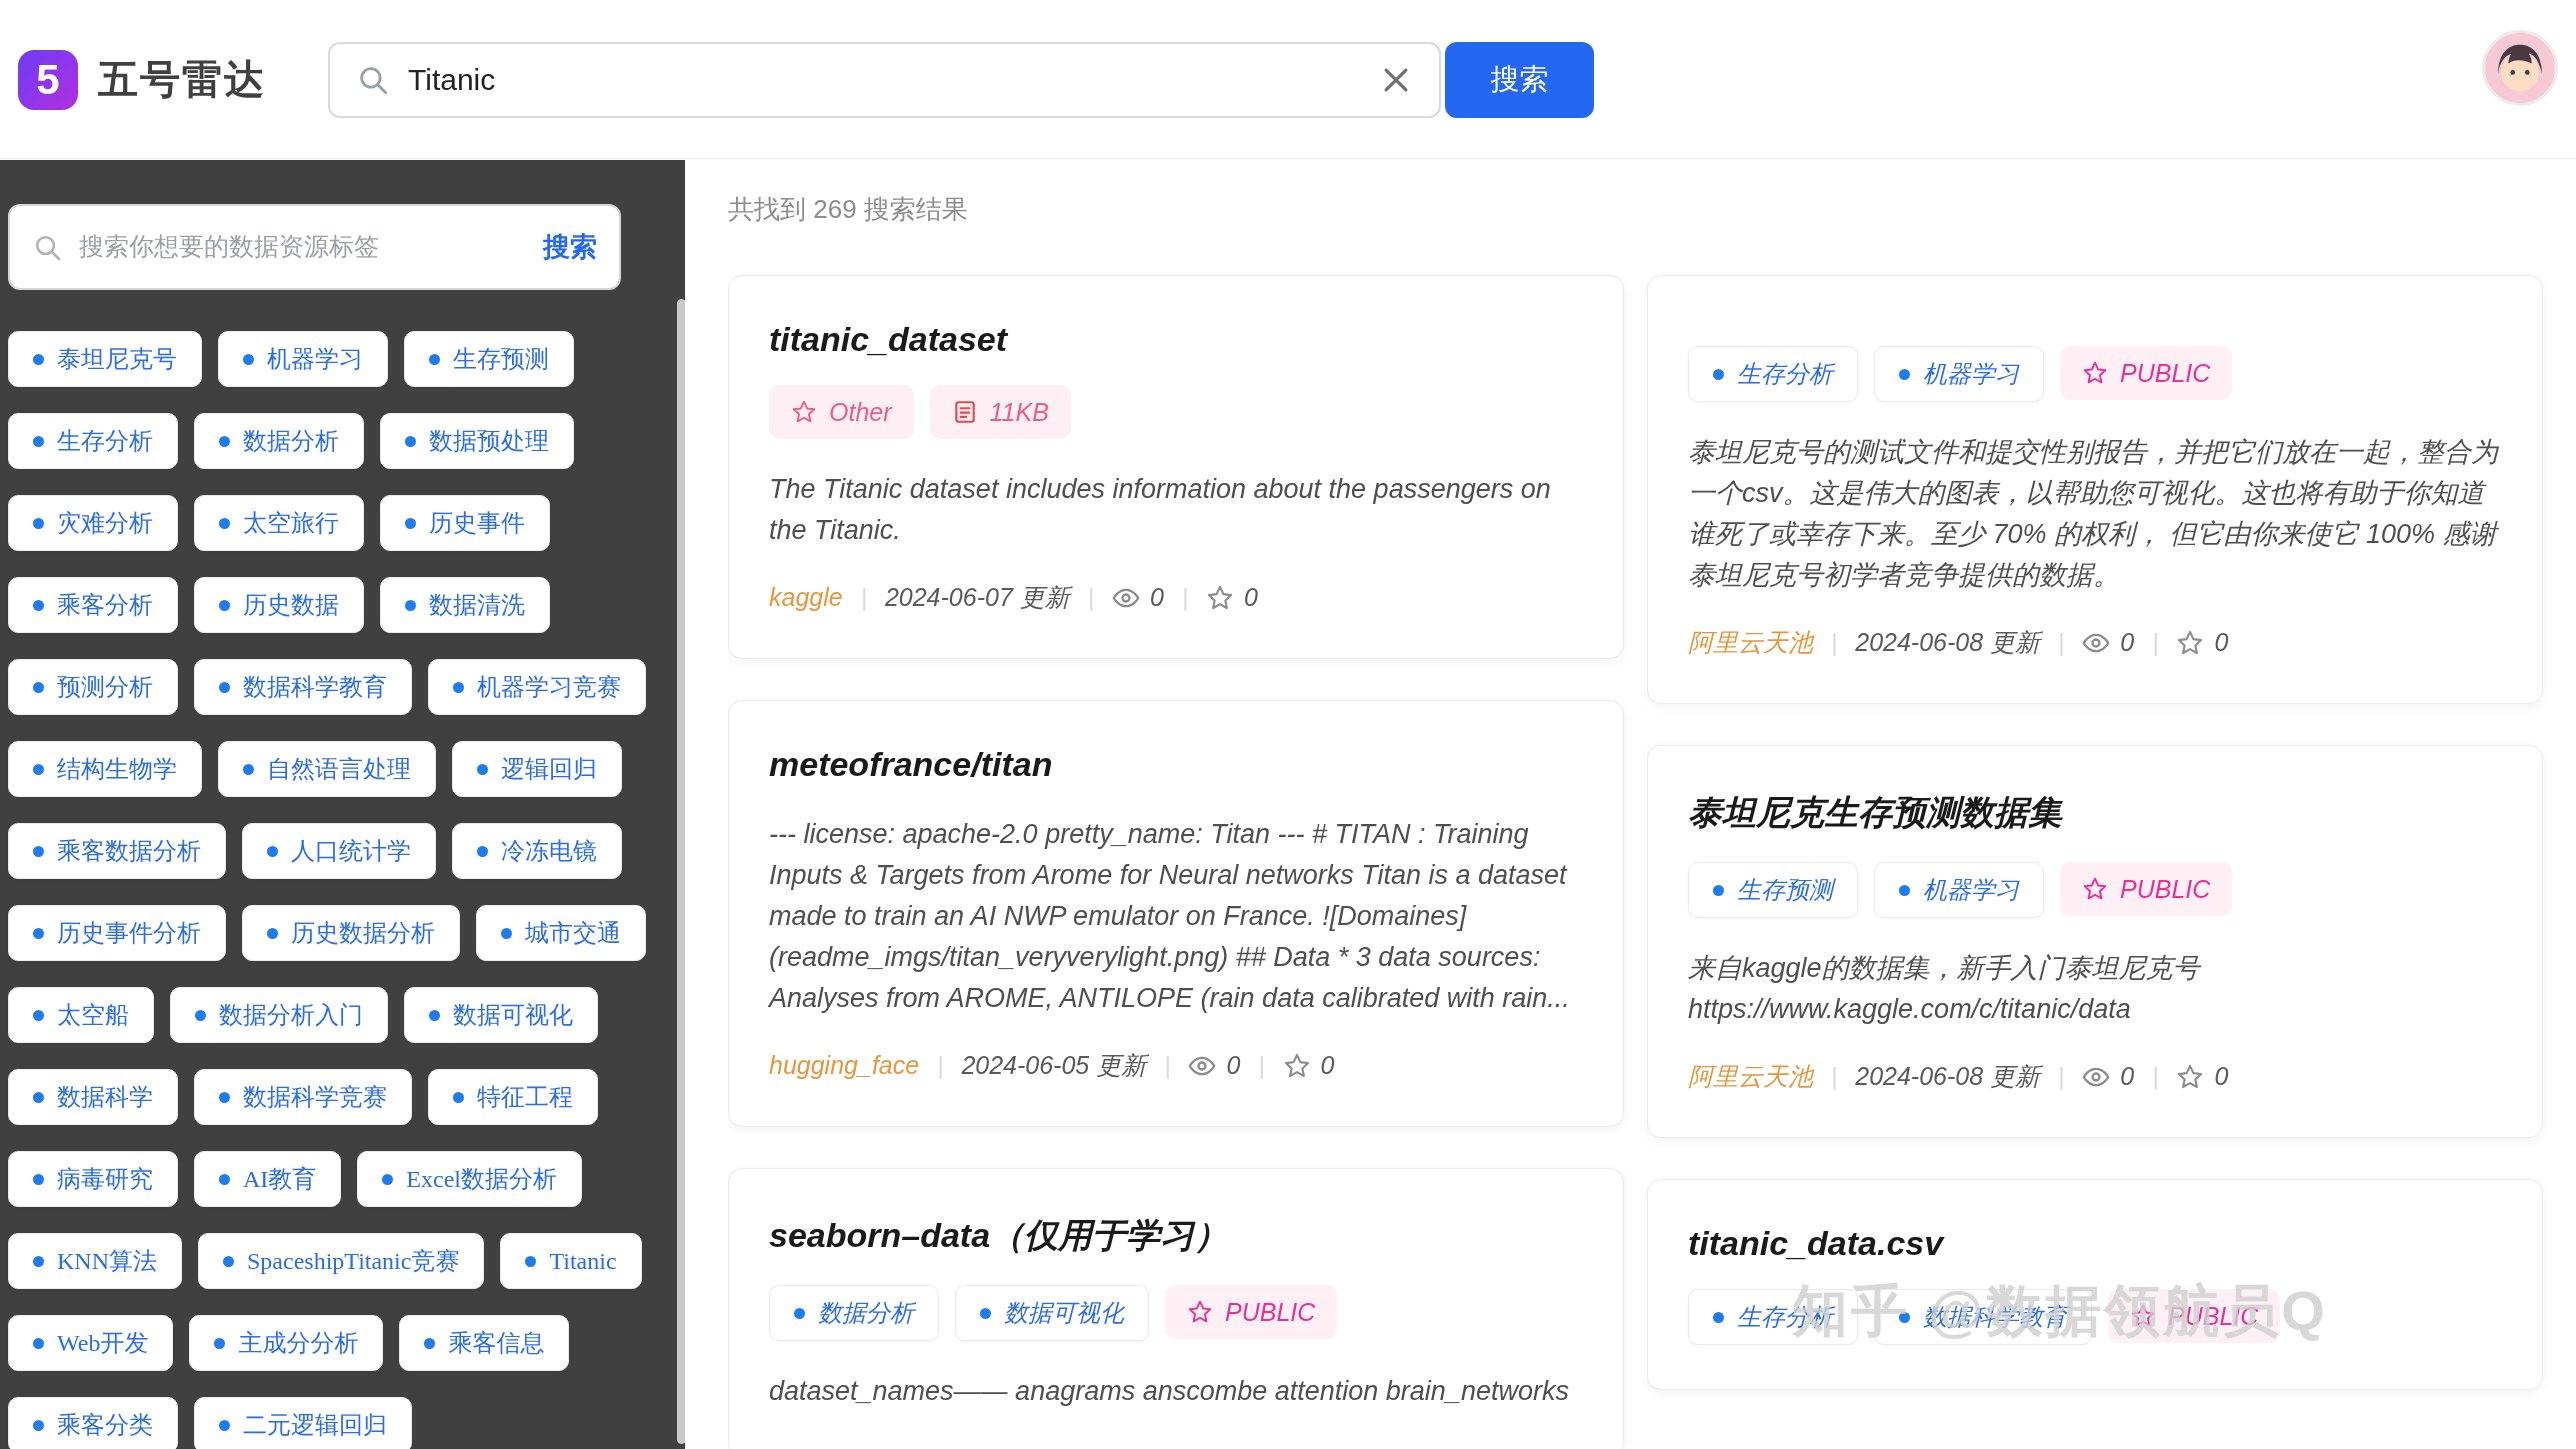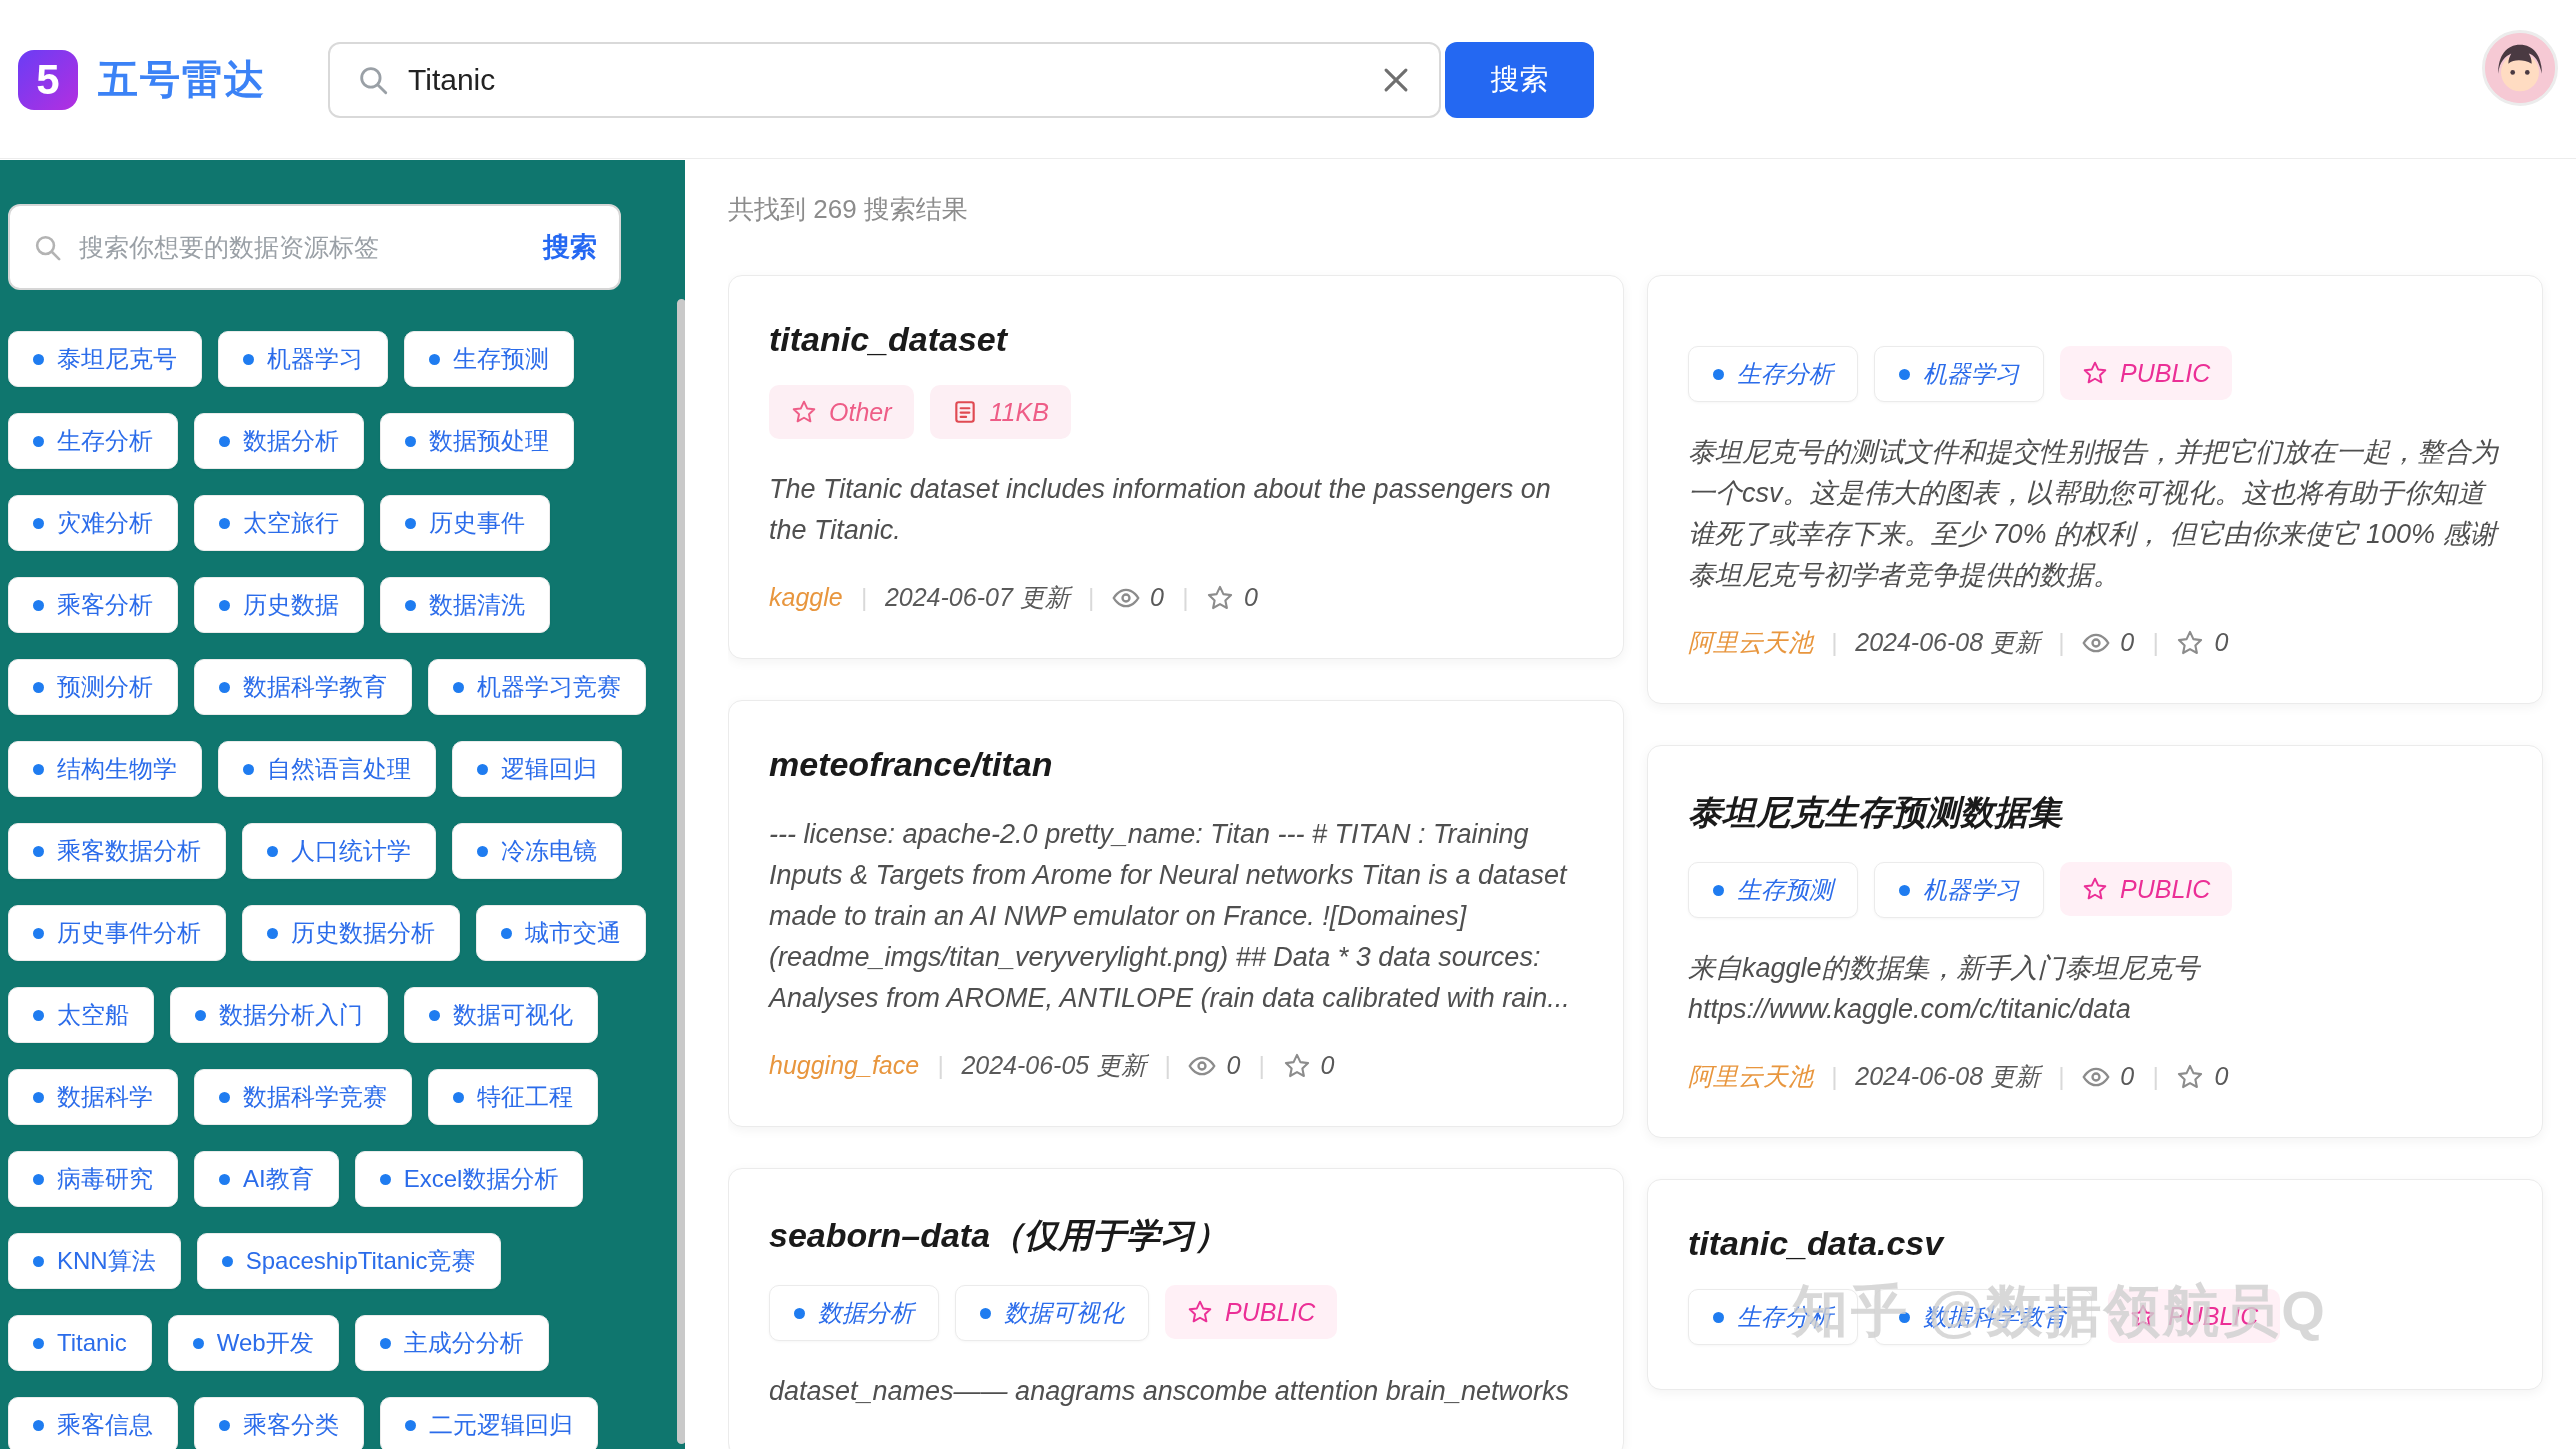--- a/index.html
+++ b/index.html
@@ -6,38 +6,38 @@
   html,body { width:2576px; height:1449px; overflow:hidden; background:#fff;
     font-family:"Liberation Sans","DejaVu Sans",sans-serif; }
   .page { position:relative; width:2576px; height:1449px; overflow:hidden; }
 
   
   .header { position:absolute; top:0; left:0; width:2576px; height:159px; background:#fff;
     border-bottom:1px solid #ececec; z-index:6; }
   .logo { position:absolute; left:18px; top:0; height:159px; display:flex; align-items:center; gap:20px; }
   .logo-icon { width:60px; height:60px; border-radius:16px; background:linear-gradient(135deg,#6a3df5,#b32fe0);
     color:#fff; font-size:42px; font-weight:bold; display:flex; align-items:center; justify-content:center; }
-  .logo-text { font-size:40px; font-weight:bold; color:#3b82f6; letter-spacing:2px; }
+  .logo-text { font-size:40px; font-weight:bold; color:#404040; letter-spacing:2px; }
   .search-wrap { position:absolute; left:328px; top:42px; height:76px; display:flex; align-items:center; }
   .search-box { display:flex; align-items:center; width:1113px; height:76px; border:2px solid #d9d9d9;
     border-radius:12px; padding:0 26px; background:#fff; }
   .icon { display:inline-flex; flex:none; }
   .icon svg { width:100%; height:100%; display:block; }
   .mag-main { width:34px; height:34px; color:#9aa0a6; }
   .search-input { flex:1; border:none; outline:none; font-size:30px; color:#222; margin-left:18px;
     font-family:inherit; background:transparent; }
   .clear-btn { width:34px; height:34px; color:#6f6f6f; cursor:pointer; background:none; border:none; padding:0; }
   .search-btn { width:149px; height:76px; margin-left:4px; background:#2468f2; color:#fff; font-size:29px;
     border:none; border-radius:12px; cursor:pointer; font-family:inherit; }
   .avatar { position:absolute; right:18px; top:30px; width:76px; height:76px; border-radius:50%;
     overflow:hidden; border:3px solid #ececec; cursor:pointer; background:#f6c9d4; }
   .avatar svg { width:100%; height:100%; display:block; }
 
   
-  .sidebar { position:absolute; left:0; top:160px; width:685px; height:1289px; background:#0f766e; overflow:hidden; }
+  .sidebar { position:absolute; left:0; top:160px; width:685px; height:1289px; background:#404040; overflow:hidden;font-family:Liberation Serif, serif; }
   .side-search { position:absolute; left:8px; top:44px; width:613px; height:86px; background:#fff;
     border:2px solid #d6d6d6; border-radius:12px; display:flex; align-items:center; padding:0 22px; }
   .mag-side { width:31px; height:31px; color:#b3b3b3; }
   .side-search input { flex:1; border:none; outline:none; background:transparent; font-size:25px;
     color:#333; margin-left:16px; font-family:inherit; min-width:0; }
   .side-search input::placeholder { color:#9aa0a6; }
   .side-search-btn { font-size:27px; color:#2468f2; font-weight:bold; cursor:pointer; background:none;
     border:none; font-family:inherit; }
   .tag-list { position:absolute; left:8px; top:171px; width:649px; display:flex; flex-wrap:wrap; gap:26px 16px; }
   .tag-pill { display:inline-flex; align-items:center; height:56px; padding:0 24px; background:#fff;

